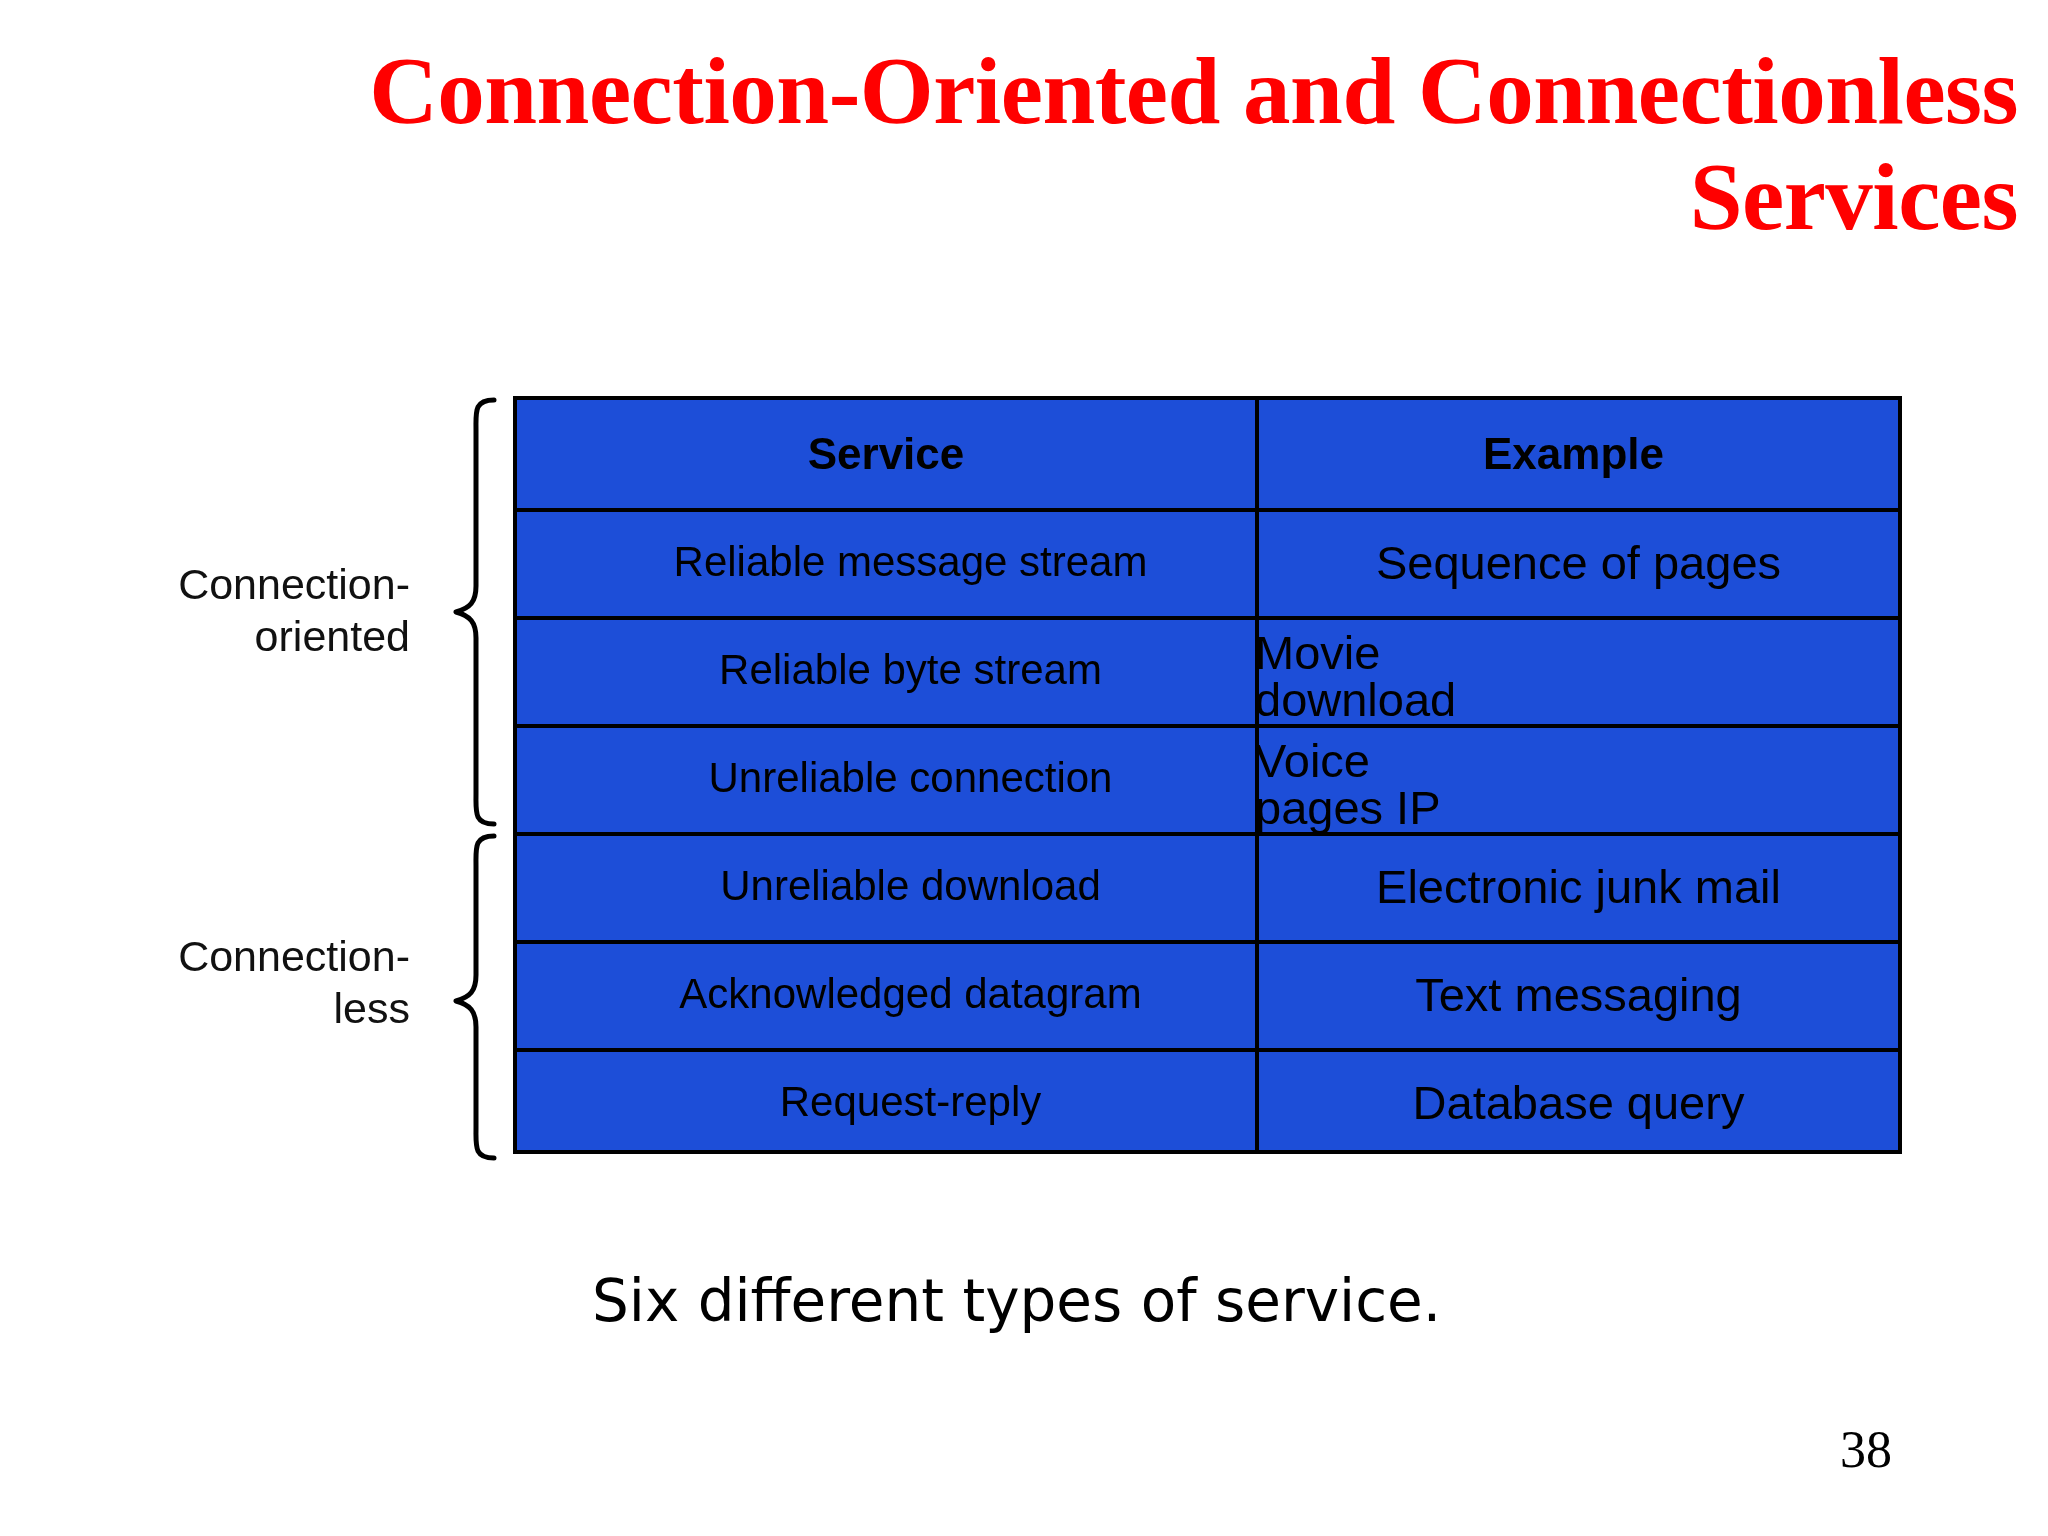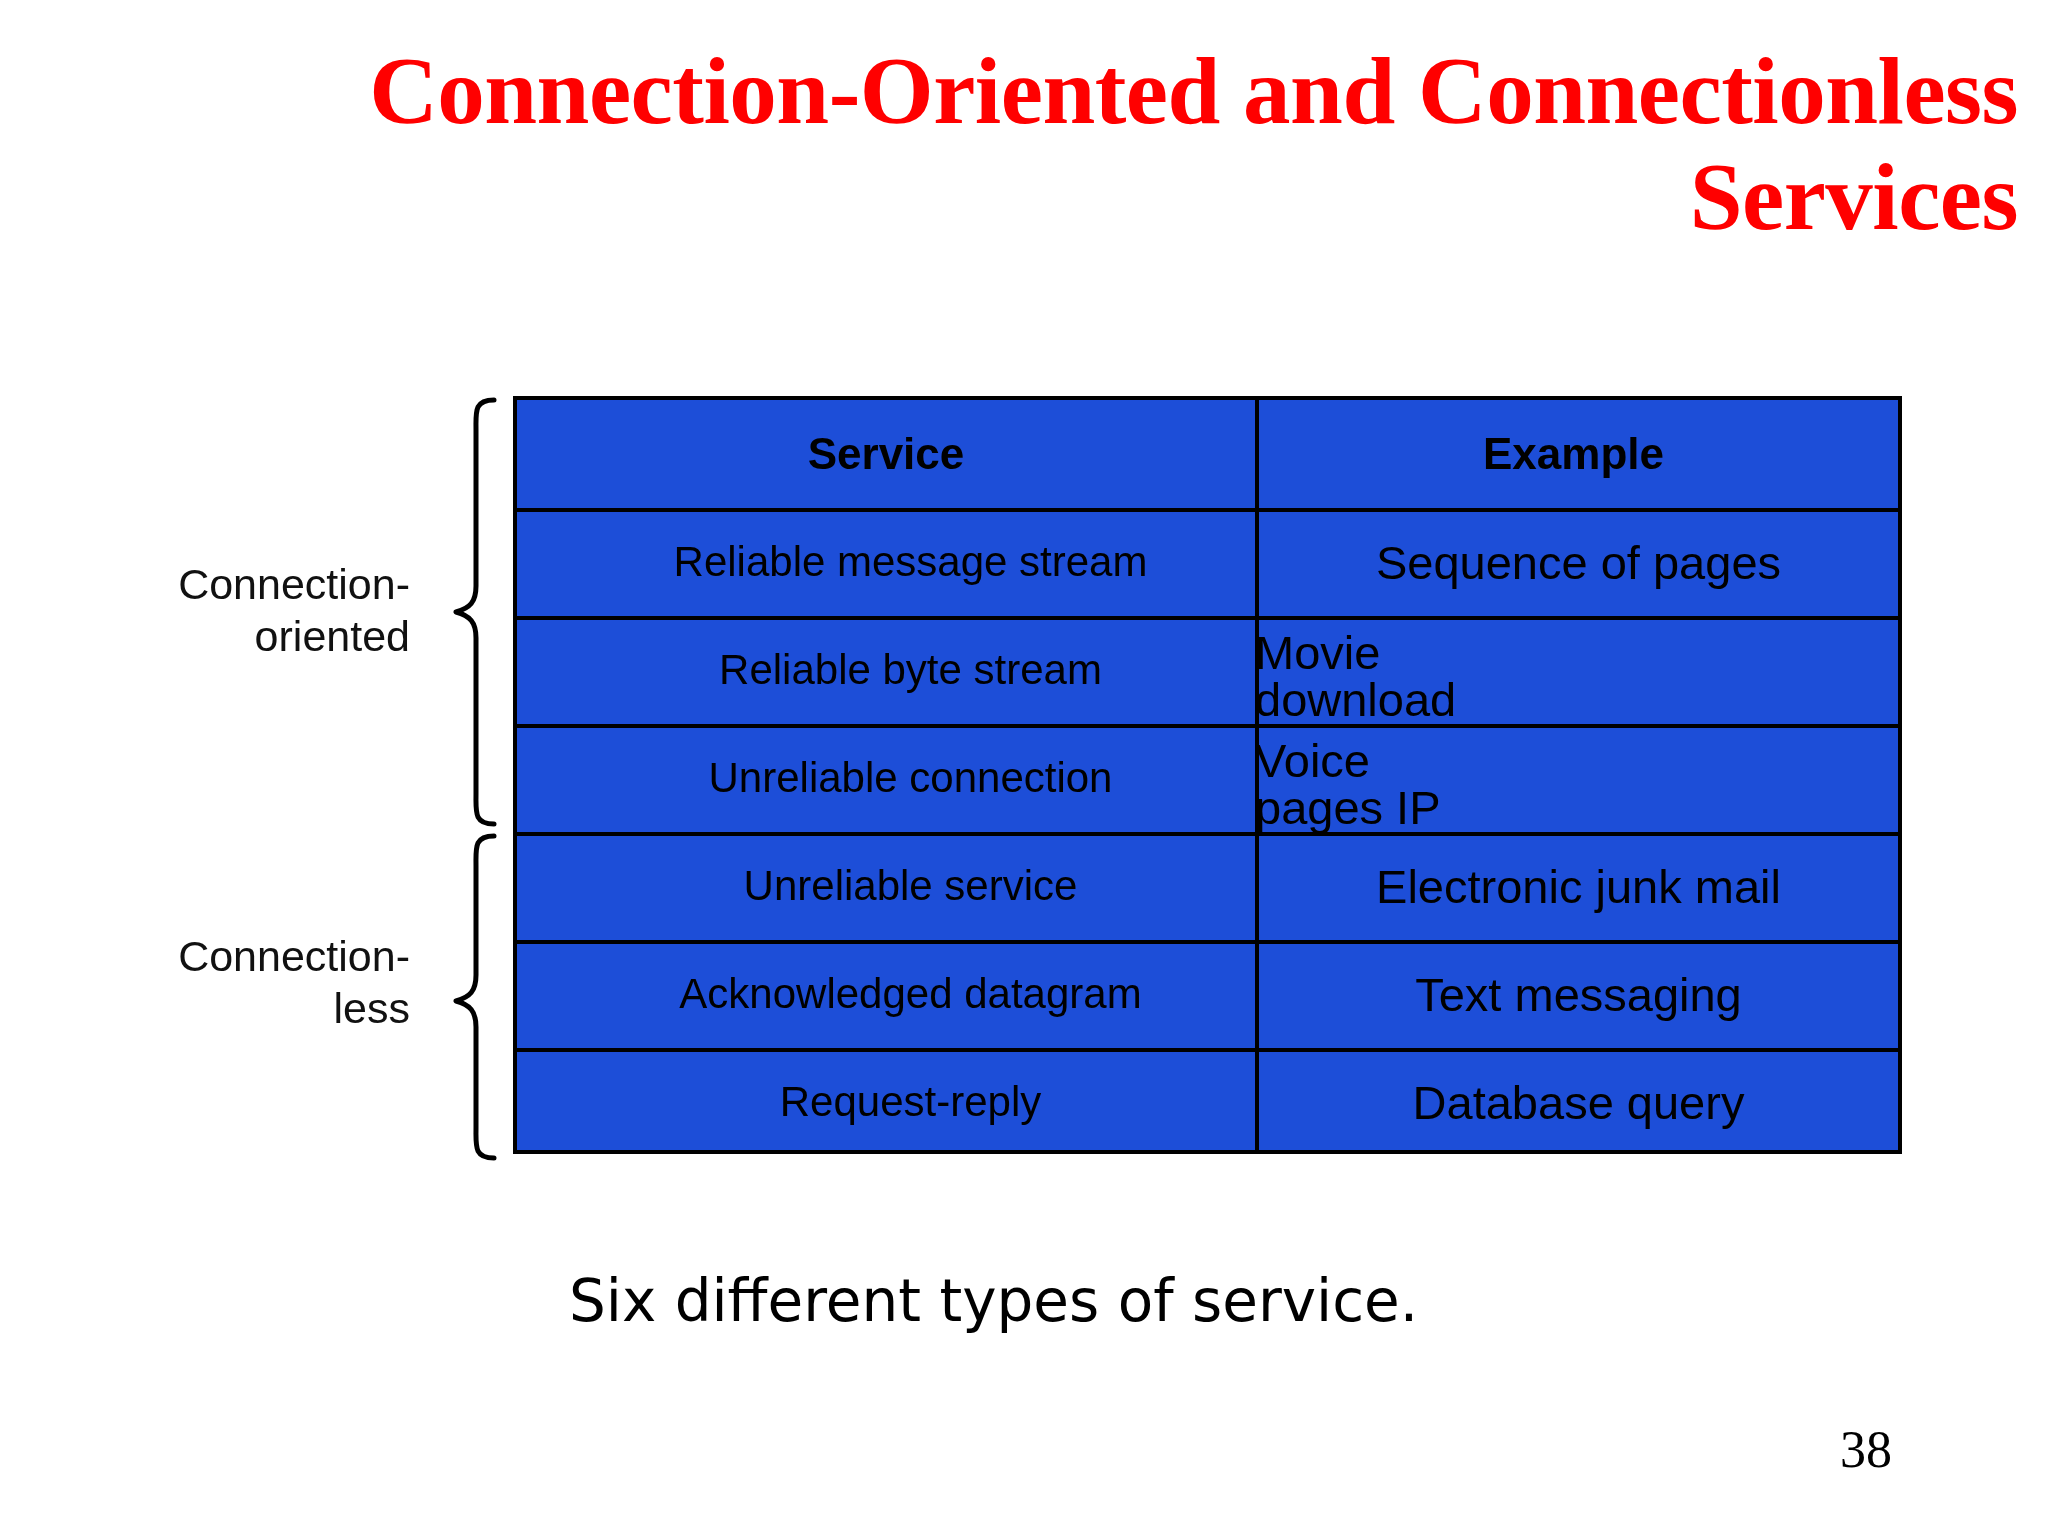--- a/index.html
+++ b/index.html
@@ -161,21 +161,21 @@
   }
   .row-movie { z-index: 3; }
   .row-voice { z-index: 4; }
   .row-voice .rule { z-index: 1; }
 
   .cell-example.big-text .cell-text { font-size: 47px; }
 
   
   #caption {
     position: absolute;
-    left: 569px;
+    left: 592px;
     top: 1267px;
     width: 900px;
     font-family: "DejaVu Sans", sans-serif;
     font-size: 58px;
     line-height: 1.18;
     color: #000000;
   }
 
   
   #page-number {
@@ -252,21 +252,21 @@
         <span class="cell-text">Unreliable connection</span>
       </div>
       <div class="cell cell-example overflow-cell">
         <span class="cell-text">Voice pages IP</span>
       </div>
     </div>
 
     <div class="trow" style="top:432px;">
       <div class="rule"></div>
       <div class="cell cell-service">
-        <span class="cell-text">Unreliable service</span>
+        <span class="cell-text">Unreliable download</span>
       </div>
       <div class="cell cell-example big-text">
         <span class="cell-text">Electronic junk mail</span>
       </div>
     </div>
 
     <div class="trow" style="top:540px;">
       <div class="rule"></div>
       <div class="cell cell-service">
         <span class="cell-text">Acknowledged datagram</span>

